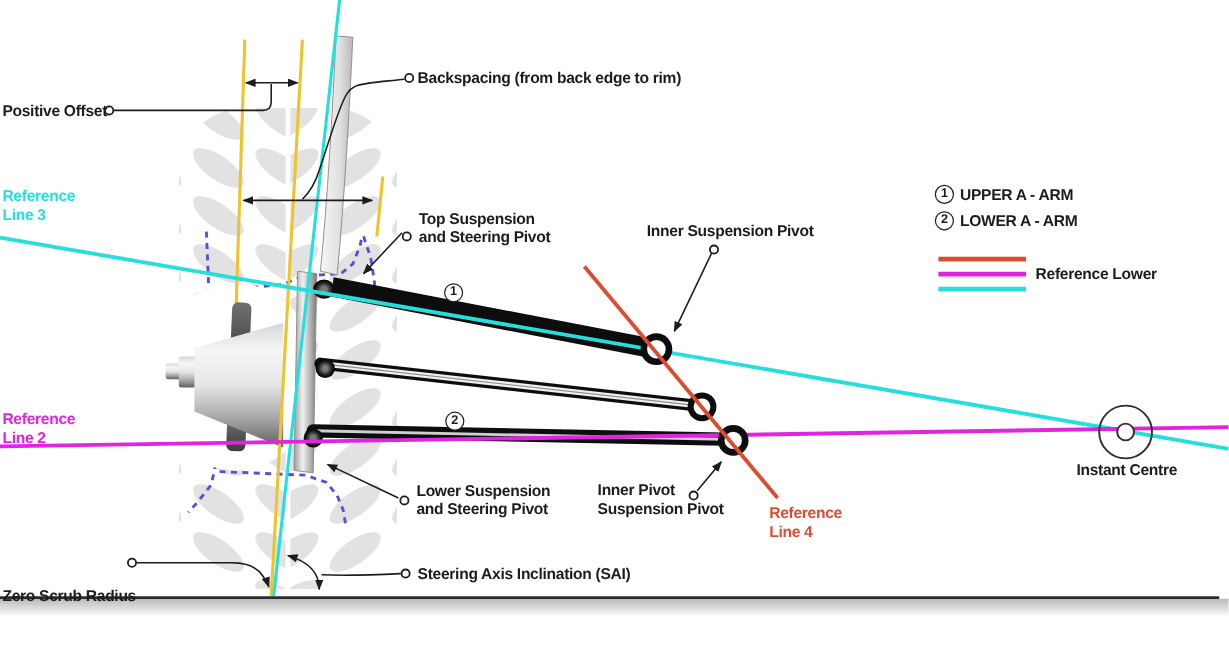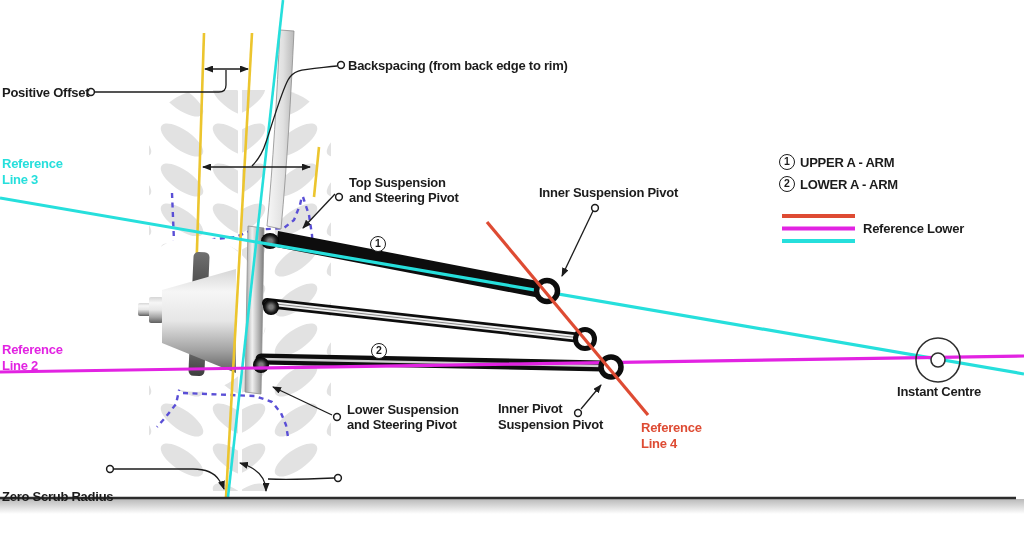--- a/index.html
+++ b/index.html
@@ -194,20 +194,21 @@
 
 <div class="lbl" style="left:539px;top:192px">Inner Suspension Pivot</div>
 
 <div class="lbl" style="left:347px;top:409px">Lower Suspension</div>
 <div class="lbl" style="left:347px;top:424px">and Steering Pivot</div>
 
 <div class="lbl" style="left:498px;top:408px">Inner Pivot</div>
 <div class="lbl" style="left:498px;top:424px">Suspension Pivot</div>
 
 <div class="lbl" style="left:2px;top:496px">Zero Scrub Radius</div>
+<div class="lbl" style="left:348px;top:478px">Steering Axis Inclination (SAI)</div>
 
 <div class="lbl ctr" style="left:939px;top:391px">Instant Centre</div>
 
 <span class="marker" style="left:378px;top:244px">1</span>
 <span class="marker" style="left:379px;top:351px">2</span>
 
 <span class="marker" style="left:787px;top:162px">1</span>
 <div class="lbl" style="left:800px;top:162px">UPPER A - ARM</div>
 <span class="marker" style="left:787px;top:184px">2</span>
 <div class="lbl" style="left:800px;top:184px">LOWER A - ARM</div>

